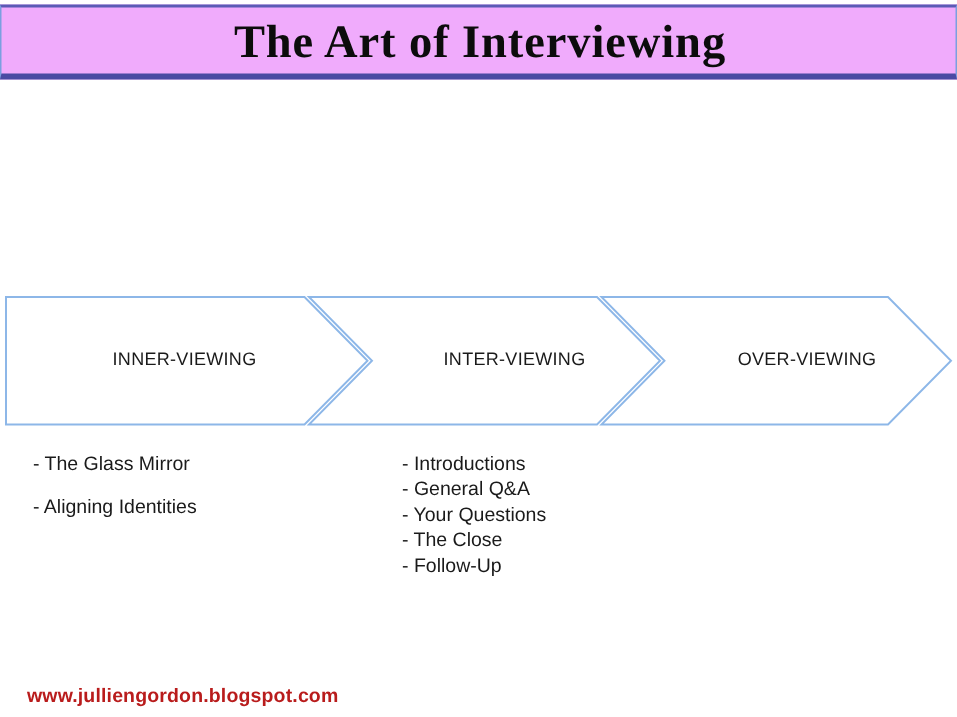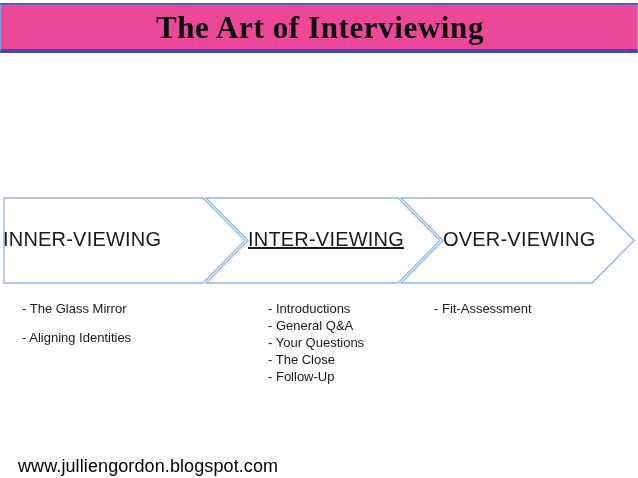--- a/index.html
+++ b/index.html
@@ -16,21 +16,21 @@
   }
 
   
   #title-banner {
     position: absolute;
     left: 0;
     top: 3px;
     width: 638px;
     height: 50px;
     box-sizing: border-box;
-    background: #ec4899;
+    background: #f0abfc;
     border-top: 2px solid #5b5bb5;
     border-bottom: 4px solid #4a4aa3;
     border-left: 1px solid #7b9fe0;
     border-right: 1px solid #7b9fe0;
   }
   #title-text {
     position: absolute;
     left: 0;
     top: 0;
     width: 638px;
@@ -59,28 +59,28 @@
   .chev-shape {
     fill: #ffffff;
     stroke: #8db7e8;
     stroke-width: 1.3;
   }
   .chev-label {
     position: absolute;
     top: 228px;
     height: 22px;
     line-height: 22px;
-    font-size: 20px;
+    font-size: 12px;
     color: #1a1a1a;
-    text-align: left;
+    text-align: center;
     white-space: nowrap;
     letter-spacing: 0.2px;
   }
   #chev-label-1 { left: 3px;   width: 240px; }
-  #chev-label-2 { left: 248px; width: 190px; text-decoration: underline; }
+  #chev-label-2 { left: 248px; width: 190px; }
   #chev-label-3 { left: 443px; width: 190px; }
 
   
   .bullet-col {
     position: absolute;
     font-size: 13px;
     color: #1a1a1a;
     white-space: nowrap;
   }
   .bullet-line { height: auto; }
@@ -92,23 +92,23 @@
   #bullet-col-2 .bullet-line { margin-bottom: 2px; }
 
   #bullet-col-3 { left: 434px; top: 301px; }
   #bullet-col-3 .bullet-line { margin-bottom: 14px; }
 
   
   #footer-url {
     position: absolute;
     left: 18px;
     top: 456px;
-    font-size: 18px;
-    font-weight: normal;
-    color: #000000;
+    font-size: 13px;
+    font-weight: bold;
+    color: #b91c1c;
     letter-spacing: 0.1px;
     white-space: nowrap;
   }
 </style>
 </head>
 <body>
 
 <div id="title-banner">
   <div id="title-text">The Art of Interviewing</div>
 </div>
@@ -135,16 +135,15 @@
 
 <div class="bullet-col" id="bullet-col-2">
   <div class="bullet-line">- Introductions</div>
   <div class="bullet-line">- General Q&amp;A</div>
   <div class="bullet-line">- Your Questions</div>
   <div class="bullet-line">- The Close</div>
   <div class="bullet-line">- Follow-Up</div>
 </div>
 
 <div class="bullet-col" id="bullet-col-3">
-  <div class="bullet-line">- Fit-Assessment</div>
 </div>
 
 <div id="footer-url">www.julliengordon.blogspot.com</div>
 
 </body></html>

